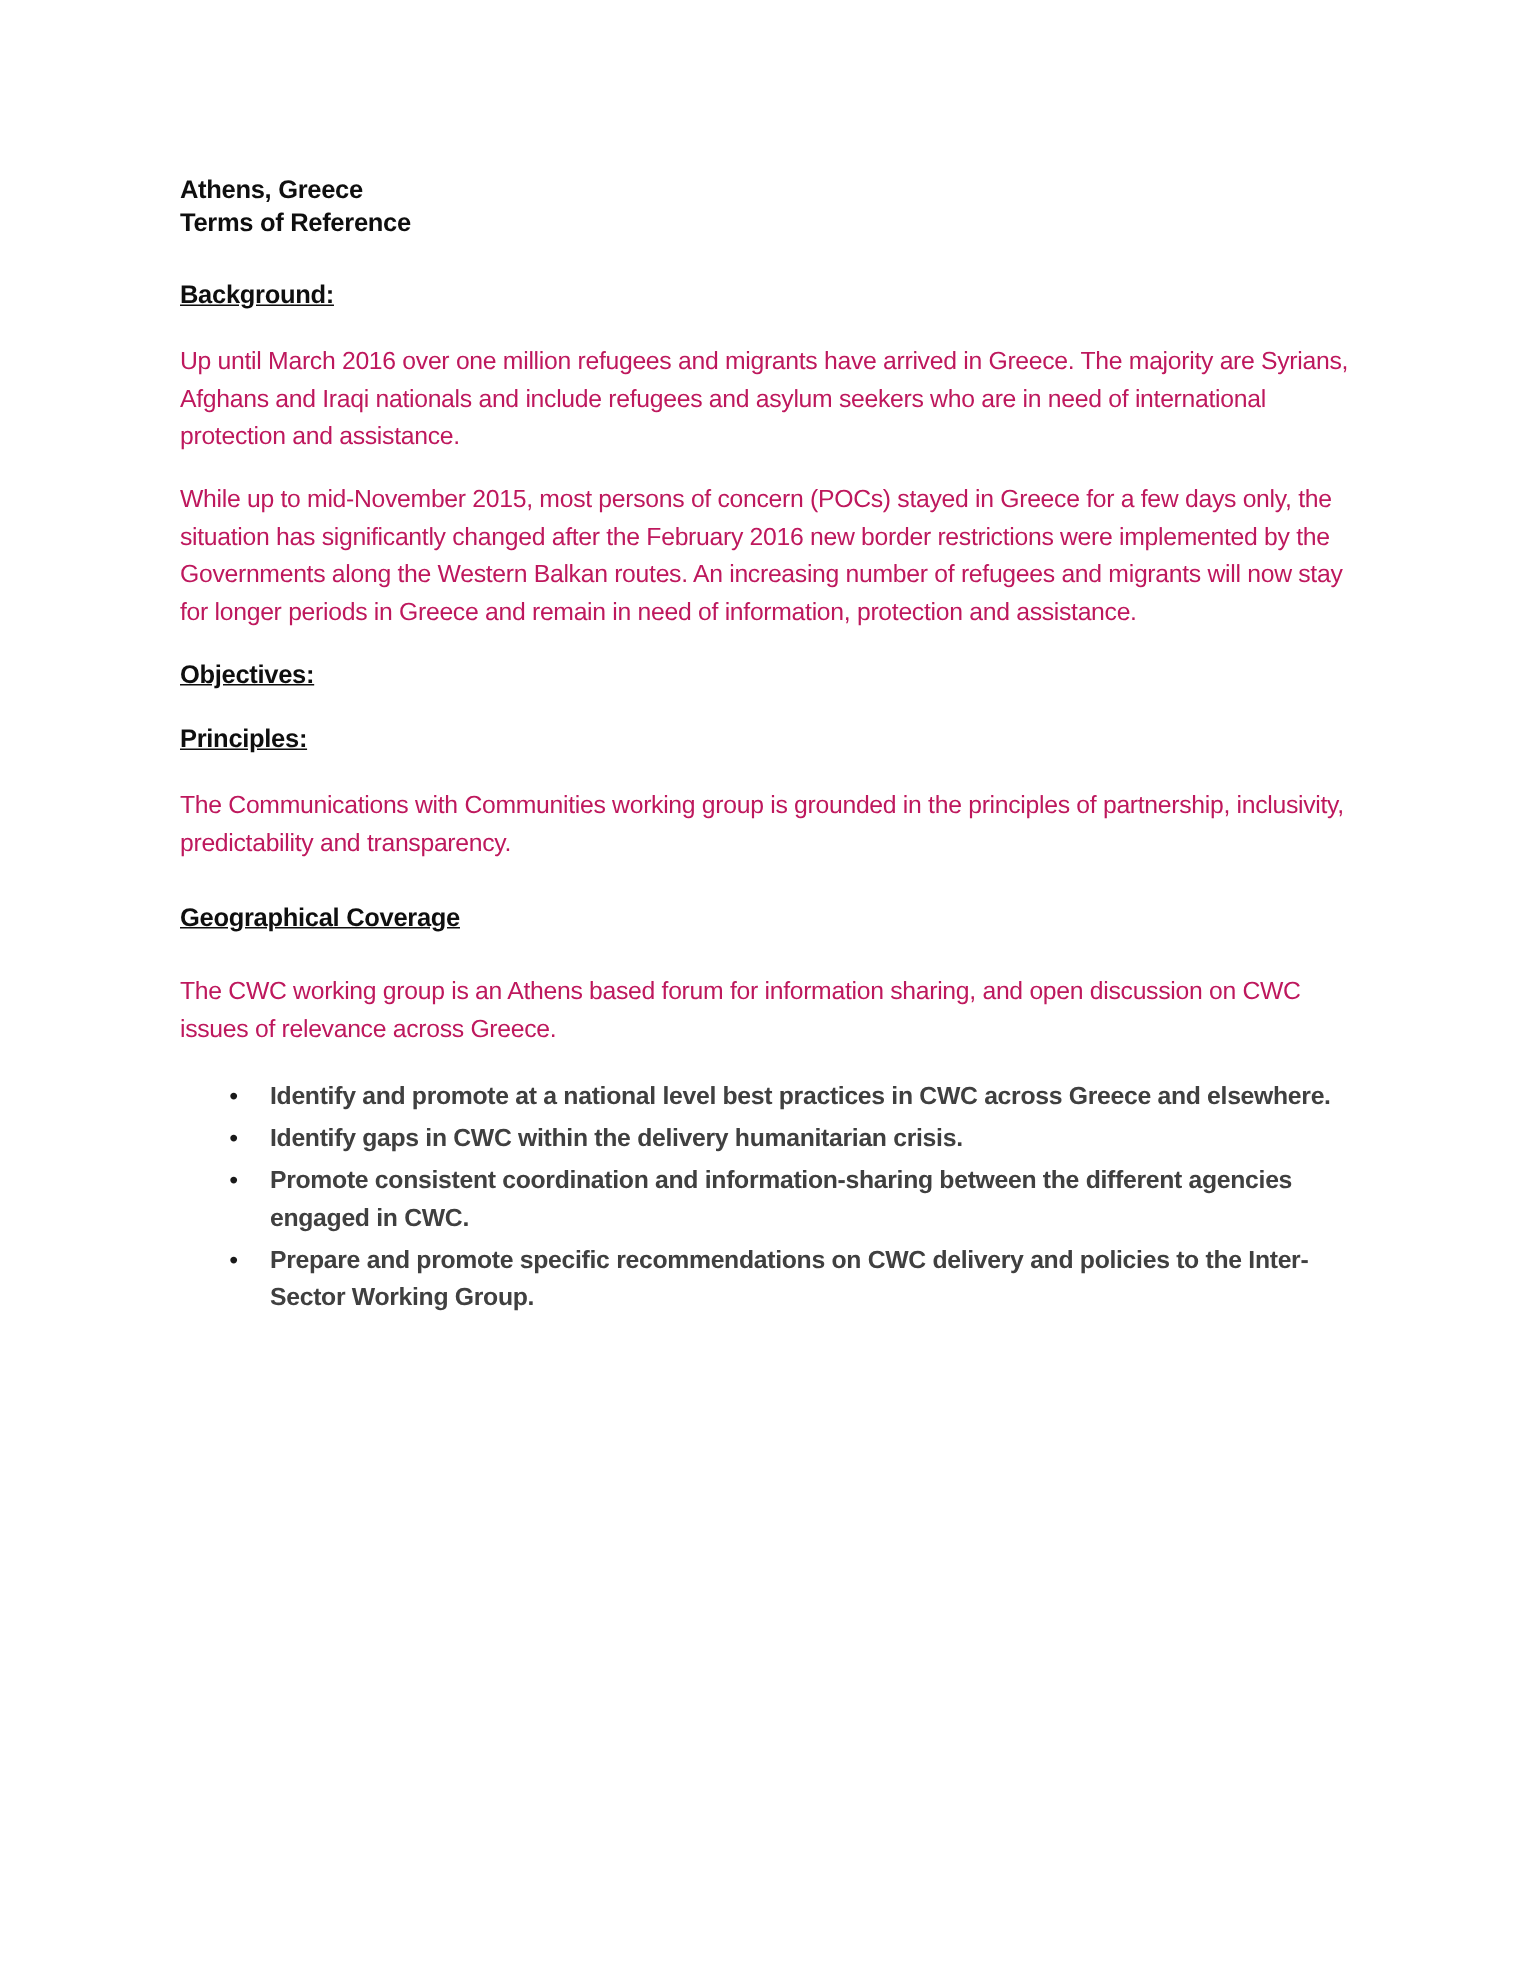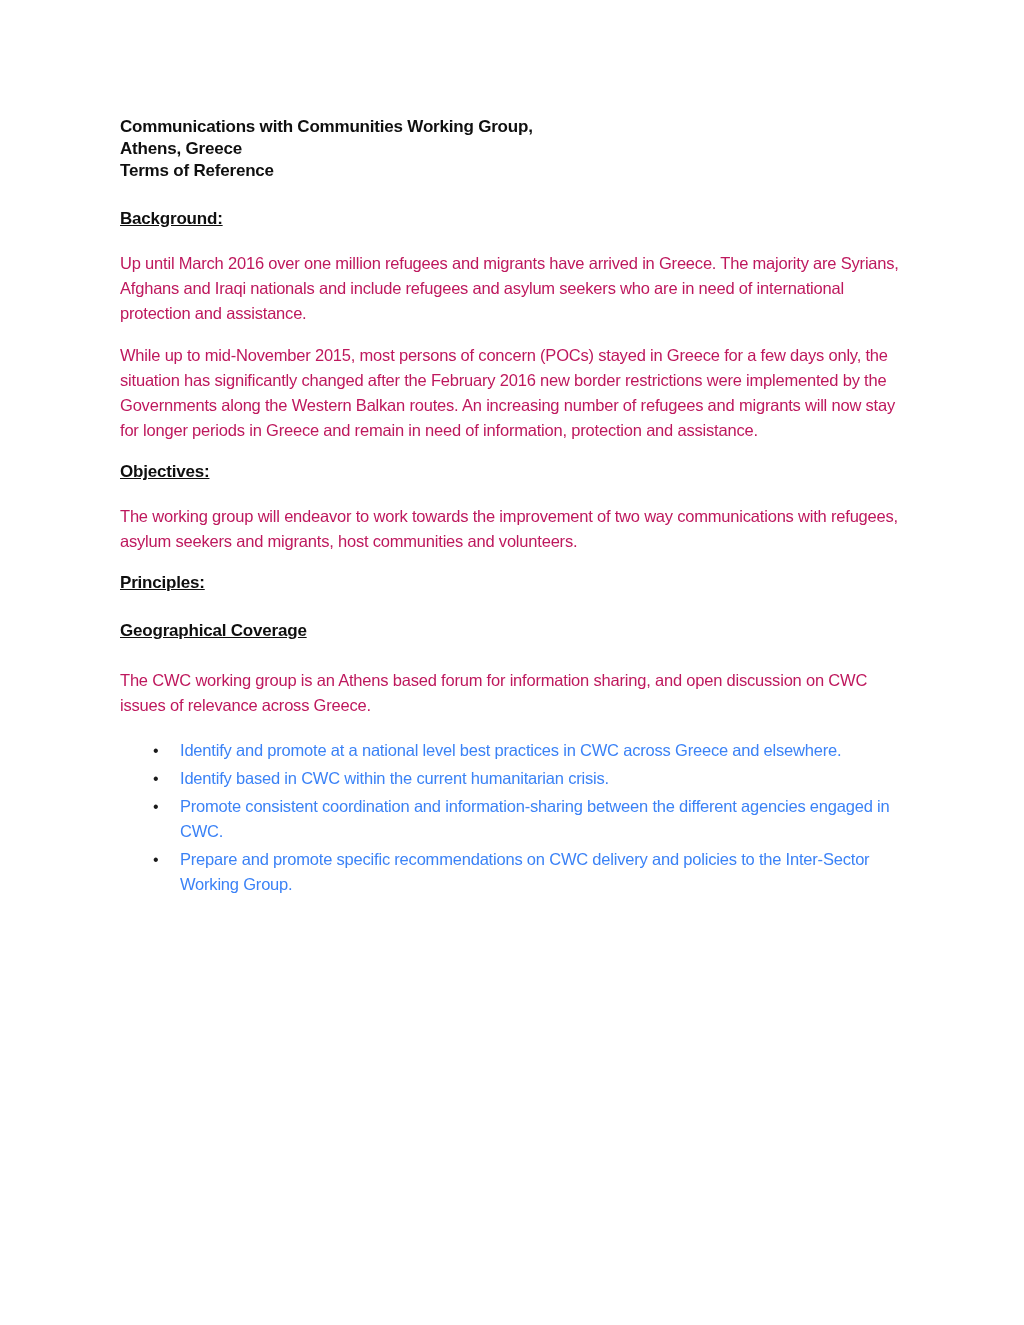--- a/index.html
+++ b/index.html
@@ -54,56 +54,56 @@
   ul.bullets {
     list-style: none;
     margin-top: 20px;
   }
   ul.bullets li {
     position: relative;
     padding-left: 60px;
     font-size: 16.5px;
     line-height: 25px;
     margin-bottom: 3px;
-    color: #3b82f6;
+    color: #404040;
+    font-weight: bold;
   }
   ul.bullets li::before {
     content: "\2022";
     position: absolute;
     left: 33px;
     top: 0;
     font-size: 16px;
     color: #1a1a1a;
   }
 </style>
 </head>
 <body>
 
 <div class="page">
   <div class="content">
 
     <div class="title-block">
-      <span class="title-line">Communications with Communities Working Group,</span>
       <span class="title-line">Athens, Greece</span>
       <span class="title-line">Terms of Reference</span>
     </div>
 
     <h2 class="heading">Background:</h2>
     <p class="para">Up until March 2016 over one million refugees and migrants have arrived in Greece. The majority are Syrians, Afghans and Iraqi nationals and include refugees and asylum seekers who are in need of international protection and assistance.</p>
     <p class="para">While up to mid-November 2015, most persons of concern (POCs) stayed in Greece for a few days only, the situation has significantly changed after the February 2016 new border restrictions were implemented by the Governments along the Western Balkan routes. An increasing number of refugees and migrants will now stay for longer periods in Greece and remain in need of information, protection and assistance.</p>
 
     <h2 class="heading">Objectives:</h2>
-    <p class="para">The working group will endeavor to work towards the improvement of two way communications with refugees, asylum seekers and migrants, host communities and volunteers.</p>
 
     <h2 class="heading">Principles:</h2>
+    <p class="para">The Communications with Communities working group is grounded in the principles of partnership, inclusivity, predictability and transparency.</p>
 
     <h2 class="heading heading-gc">Geographical Coverage</h2>
     <p class="para">The CWC working group is an Athens based forum for information sharing, and open discussion on CWC issues of relevance across Greece.</p>
 
     <ul class="bullets">
       <li>Identify and promote at a national level best practices in CWC across Greece and elsewhere.</li>
-      <li>Identify based in CWC within the current humanitarian crisis.</li>
+      <li>Identify gaps in CWC within the delivery humanitarian crisis.</li>
       <li>Promote consistent coordination and information-sharing between the different agencies engaged in CWC.</li>
       <li>Prepare and promote specific recommendations on CWC delivery and policies to the Inter-Sector Working Group.</li>
     </ul>
 
   </div>
 </div>
 
 </body></html>

